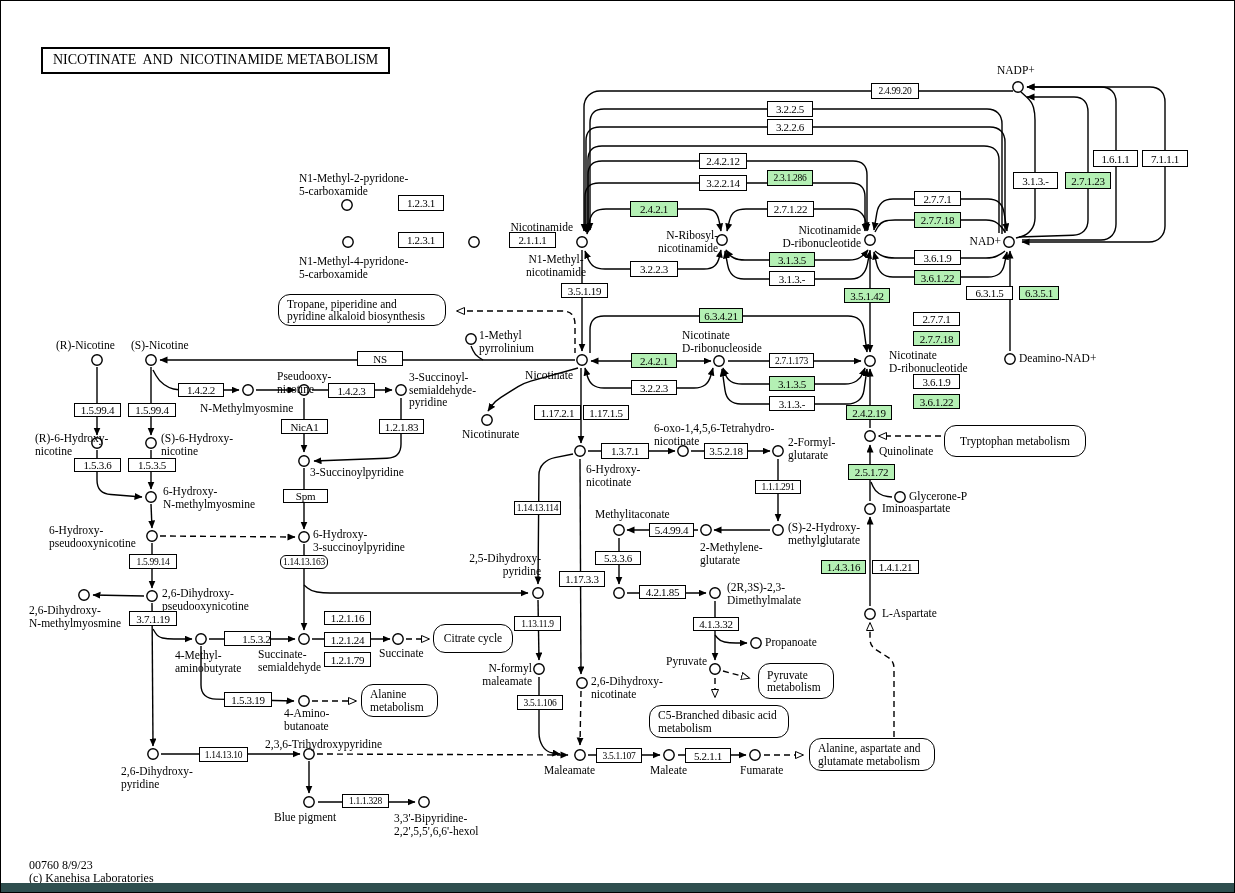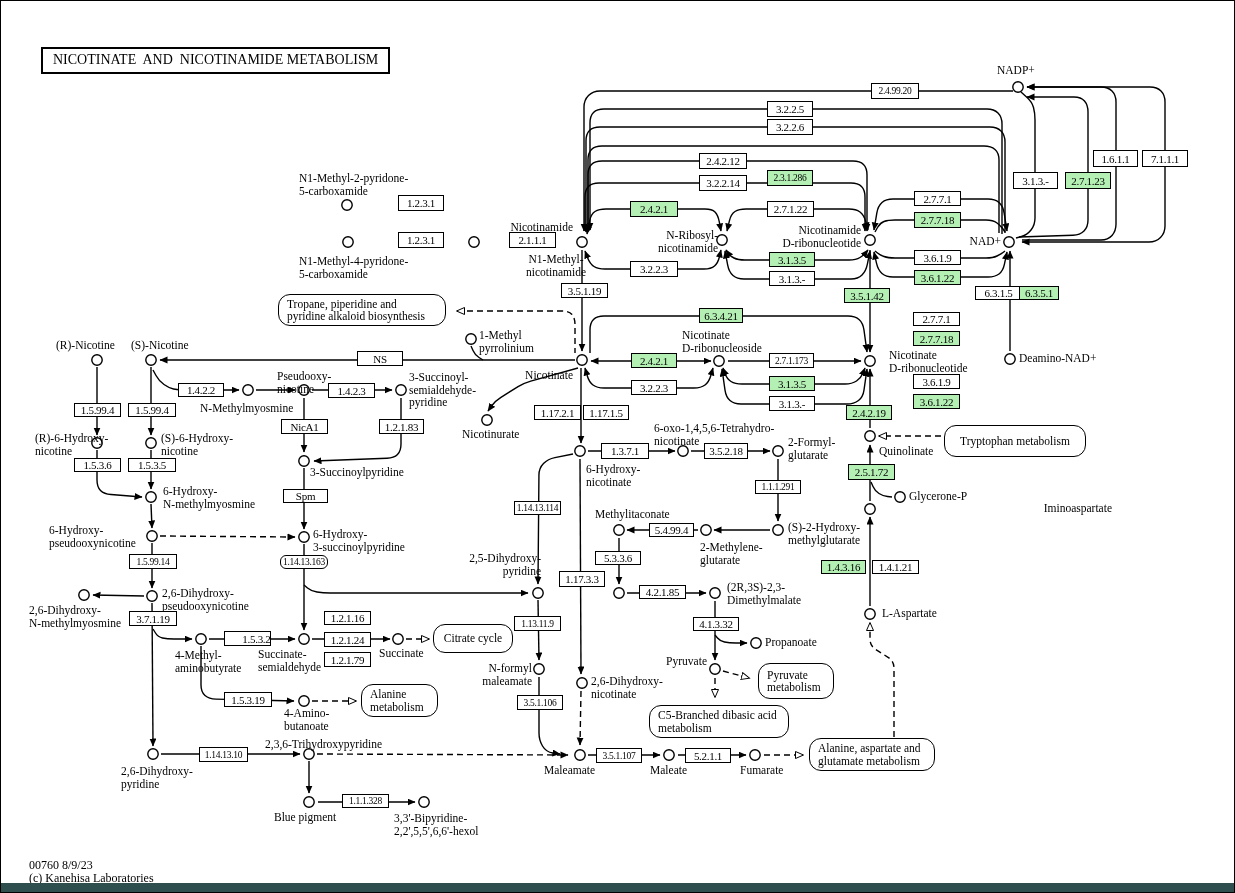--- a/index.html
+++ b/index.html
@@ -203,21 +203,21 @@
     <div class="enz green" style="left: 629px; top: 200px; width: 48px; height: 16px;">2.4.2.1</div>
     <div class="enz" style="left: 629px; top: 260px; width: 48px; height: 16px;">3.2.2.3</div>
     <div class="enz" style="left: 766px; top: 200px; width: 47px; height: 16px;">2.7.1.22</div>
     <div class="enz green" style="left: 768px; top: 251px; width: 46px; height: 15px;">3.1.3.5</div>
     <div class="enz" style="left: 768px; top: 270px; width: 46px; height: 15px;">3.1.3.-</div>
     <div class="enz" style="left: 913px; top: 190px; width: 47px; height: 15px;">2.7.7.1</div>
     <div class="enz green" style="left: 913px; top: 211px; width: 47px; height: 16px;">2.7.7.18</div>
     <div class="enz" style="left: 913px; top: 249px; width: 47px; height: 15px;">3.6.1.9</div>
     <div class="enz green" style="left: 913px; top: 269px; width: 47px; height: 15px;">3.6.1.22</div>
     <div class="enz green" style="left: 843px; top: 287px; width: 46px; height: 15px;">3.5.1.42</div>
-    <div class="enz" style="left: 965px; top: 285px; width: 47px; height: 14px; margin-left: 9px;">6.3.1.5</div>
+    <div class="enz" style="left: 965px; top: 285px; width: 47px; height: 14px;">6.3.1.5</div>
     <div class="enz green" style="left: 1018px; top: 285px; width: 40px; height: 14px;">6.3.5.1</div>
     <div class="enz" style="left: 560px; top: 282px; width: 47px; height: 15px;">3.5.1.19</div>
     <div class="enz" style="left: 356px; top: 350px; width: 46px; height: 15px;">NS</div>
     <div class="enz green" style="left: 698px; top: 307px; width: 44px; height: 15px;">6.3.4.21</div>
     <div class="enz green" style="left: 630px; top: 352px; width: 46px; height: 15px;">2.4.2.1</div>
     <div class="enz" style="left: 768px; top: 352px; width: 45px; height: 15px; font-size: 9.5px;">2.7.1.173</div>
     <div class="enz" style="left: 630px; top: 379px; width: 46px; height: 15px;">3.2.2.3</div>
     <div class="enz green" style="left: 768px; top: 375px; width: 46px; height: 15px;">3.1.3.5</div>
     <div class="enz" style="left: 768px; top: 395px; width: 46px; height: 15px;">3.1.3.-</div>
     <div class="enz" style="left: 912px; top: 311px; width: 47px; height: 14px;">2.7.7.1</div>
@@ -390,21 +390,21 @@
     </div>
     <div class="lbl" style="left: 1018px; top: 351px; width: 230px; text-align: left;">
       <div>Deamino-NAD+</div>
     </div>
     <div class="lbl" style="left: 878px; top: 444px; width: 230px; text-align: left;">
       <div>Quinolinate</div>
     </div>
     <div class="lbl" style="left: 908px; top: 489px; width: 230px; text-align: left;">
       <div>Glycerone-P</div>
     </div>
-    <div class="lbl" style="left: 881px; top: 501px; width: 230px; text-align: right;">
+    <div class="lbl" style="left: 881px; top: 501px; width: 230px; text-align: left;">
       <div>Iminoaspartate</div>
     </div>
     <div class="lbl" style="left: 881px; top: 606px; width: 230px; text-align: left;">
       <div>L-Aspartate</div>
     </div>
     <div class="lbl" style="left: 585px; top: 462px; width: 230px; text-align: left;">
       <div>6-Hydroxy-</div>
       <div>nicotinate</div>
     </div>
     <div class="lbl" style="left: 653px; top: 421px; width: 230px; text-align: left;">

